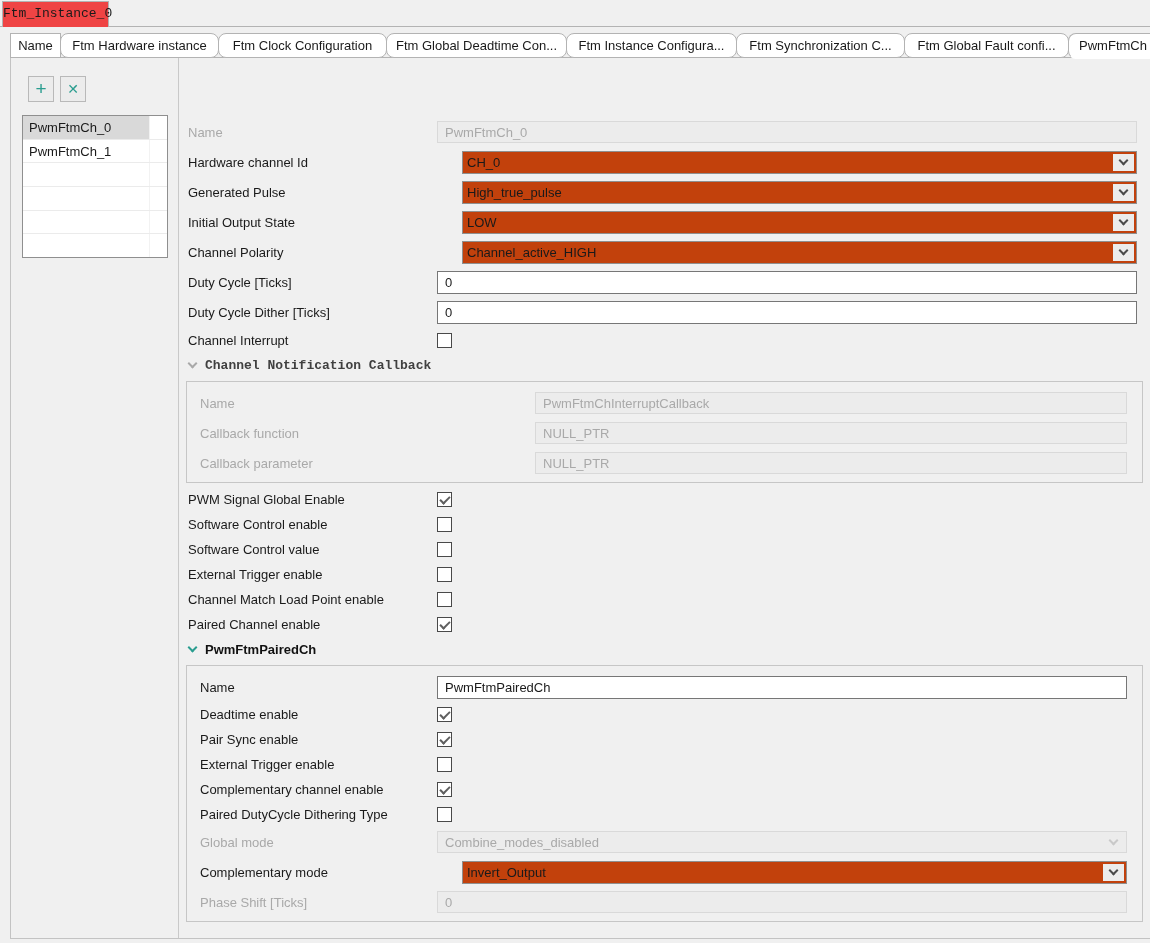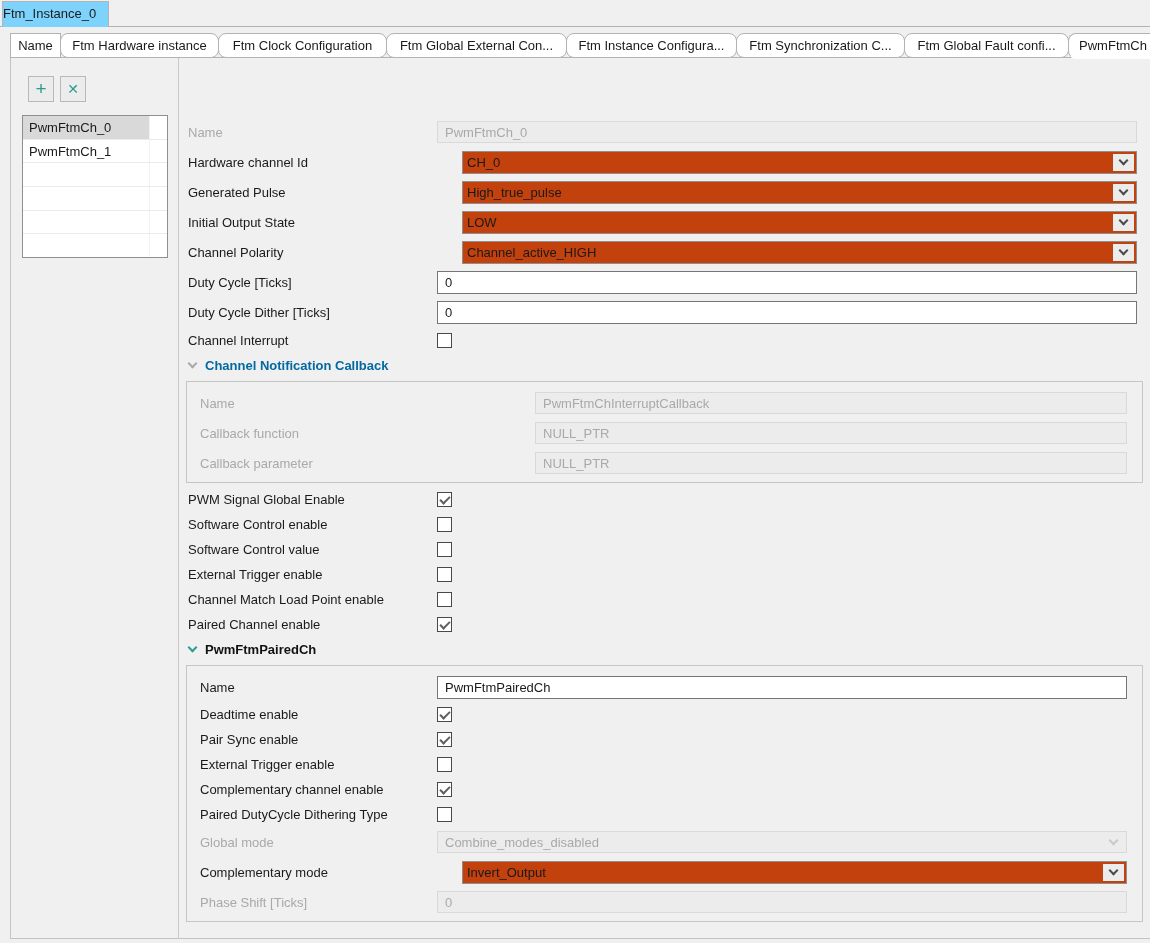--- a/index.html
+++ b/index.html
@@ -9,22 +9,22 @@
     font-size: 13px;
     color: #1a1a1a;
     background: #f0f0f0;
   }
   .screen { position:relative; width:1150px; height:943px; background:#f0f0f0; overflow:hidden; }
 
   
   .top-tabbar { position:absolute; left:0; top:0; width:1150px; height:27px; border-bottom:1px solid #b3b3b3; }
   .top-tab {
     position:absolute; left:2px; top:1px; height:26px; width:107px;
-    background:#7dd3fc; border:1px solid #b3b3b3; border-bottom:none;
-    line-height:24px; text-align:left; z-index:2;
+    background:#ef4444; border:1px solid #b3b3b3; border-bottom:none;
+    line-height:24px; text-align:right; z-index:2;font-family:Liberation Mono, monospace;
   }
 
   
   .tabbar { position:absolute; left:10px; top:33px; right:0; height:25px; border-bottom:1px solid #b3b3b3; display:flex; }
   .tab {
     height:25px; background:#fff; border:1px solid #b3b3b3;
     line-height:23px; text-align:center; white-space:nowrap; overflow:hidden;
     flex:none; padding:0 4px;
   }
   .tab + .tab { margin-left:-1px;border-radius:8px; }
@@ -82,21 +82,21 @@
   .discombo .chev { border-color:#c9c9c9; }
 
   .checkbox { width:15px; height:15px; background:#fff; border:1px solid #494949; position:relative; flex:none; }
   .checkbox.checked::after {
     content:""; position:absolute; left:2px; top:3px; width:8px; height:4px;
     border-left:2px solid #5f5f5f; border-bottom:2px solid #5f5f5f; transform:rotate(-45deg);
   }
 
   
   .shead { display:flex; align-items:center; height:24px; padding-left:10px; gap:9px; font-weight:bold; }
-  .shead.disabled { color:#0369a1; }
+  .shead.disabled { color:#404040;font-family:Liberation Mono, monospace; }
   .shead.enabled  { color:#111; }
   .schev { width:7px; height:7px; border-right:2px solid; border-bottom:2px solid; transform:rotate(45deg); margin-top:-4px; flex:none; }
   .shead.disabled .schev { border-color:#a9a9a9; }
   .shead.enabled  .schev { border-color:#2a9d8f; }
 
   .sbox { border:1px solid #c6c6c6; margin:4px 7px 0 7px; padding:6px 15px 4px 0; }
   .sbox .srow { display:flex; align-items:center; height:30px; }
   .sbox .srow .lbl { flex:none; padding-left:13px; }
   .sbox .crow .lbl { flex:none; padding-left:13px; }
   .sbox1 .srow .lbl { width:348px; }
@@ -110,21 +110,21 @@
 <div class="screen">
 
   <div class="top-tabbar">
     <div class="top-tab">Ftm_Instance_0</div>
   </div>
 
   <div class="tabbar">
     <div class="tab t0">Name</div>
     <div class="tab t1">Ftm Hardware instance</div>
     <div class="tab t2">Ftm Clock Configuration</div>
-    <div class="tab t3">Ftm Global External Con...</div>
+    <div class="tab t3">Ftm Global Deadtime Con...</div>
     <div class="tab t4">Ftm Instance Configura...</div>
     <div class="tab t5">Ftm Synchronization C...</div>
     <div class="tab t6">Ftm Global Fault confi...</div>
     <div class="tab t7 active">PwmFtmCh</div>
   </div>
 
   <div class="panel-left"></div>
   <div class="panel-bottom"></div>
   <div class="vdivider"></div>
 

